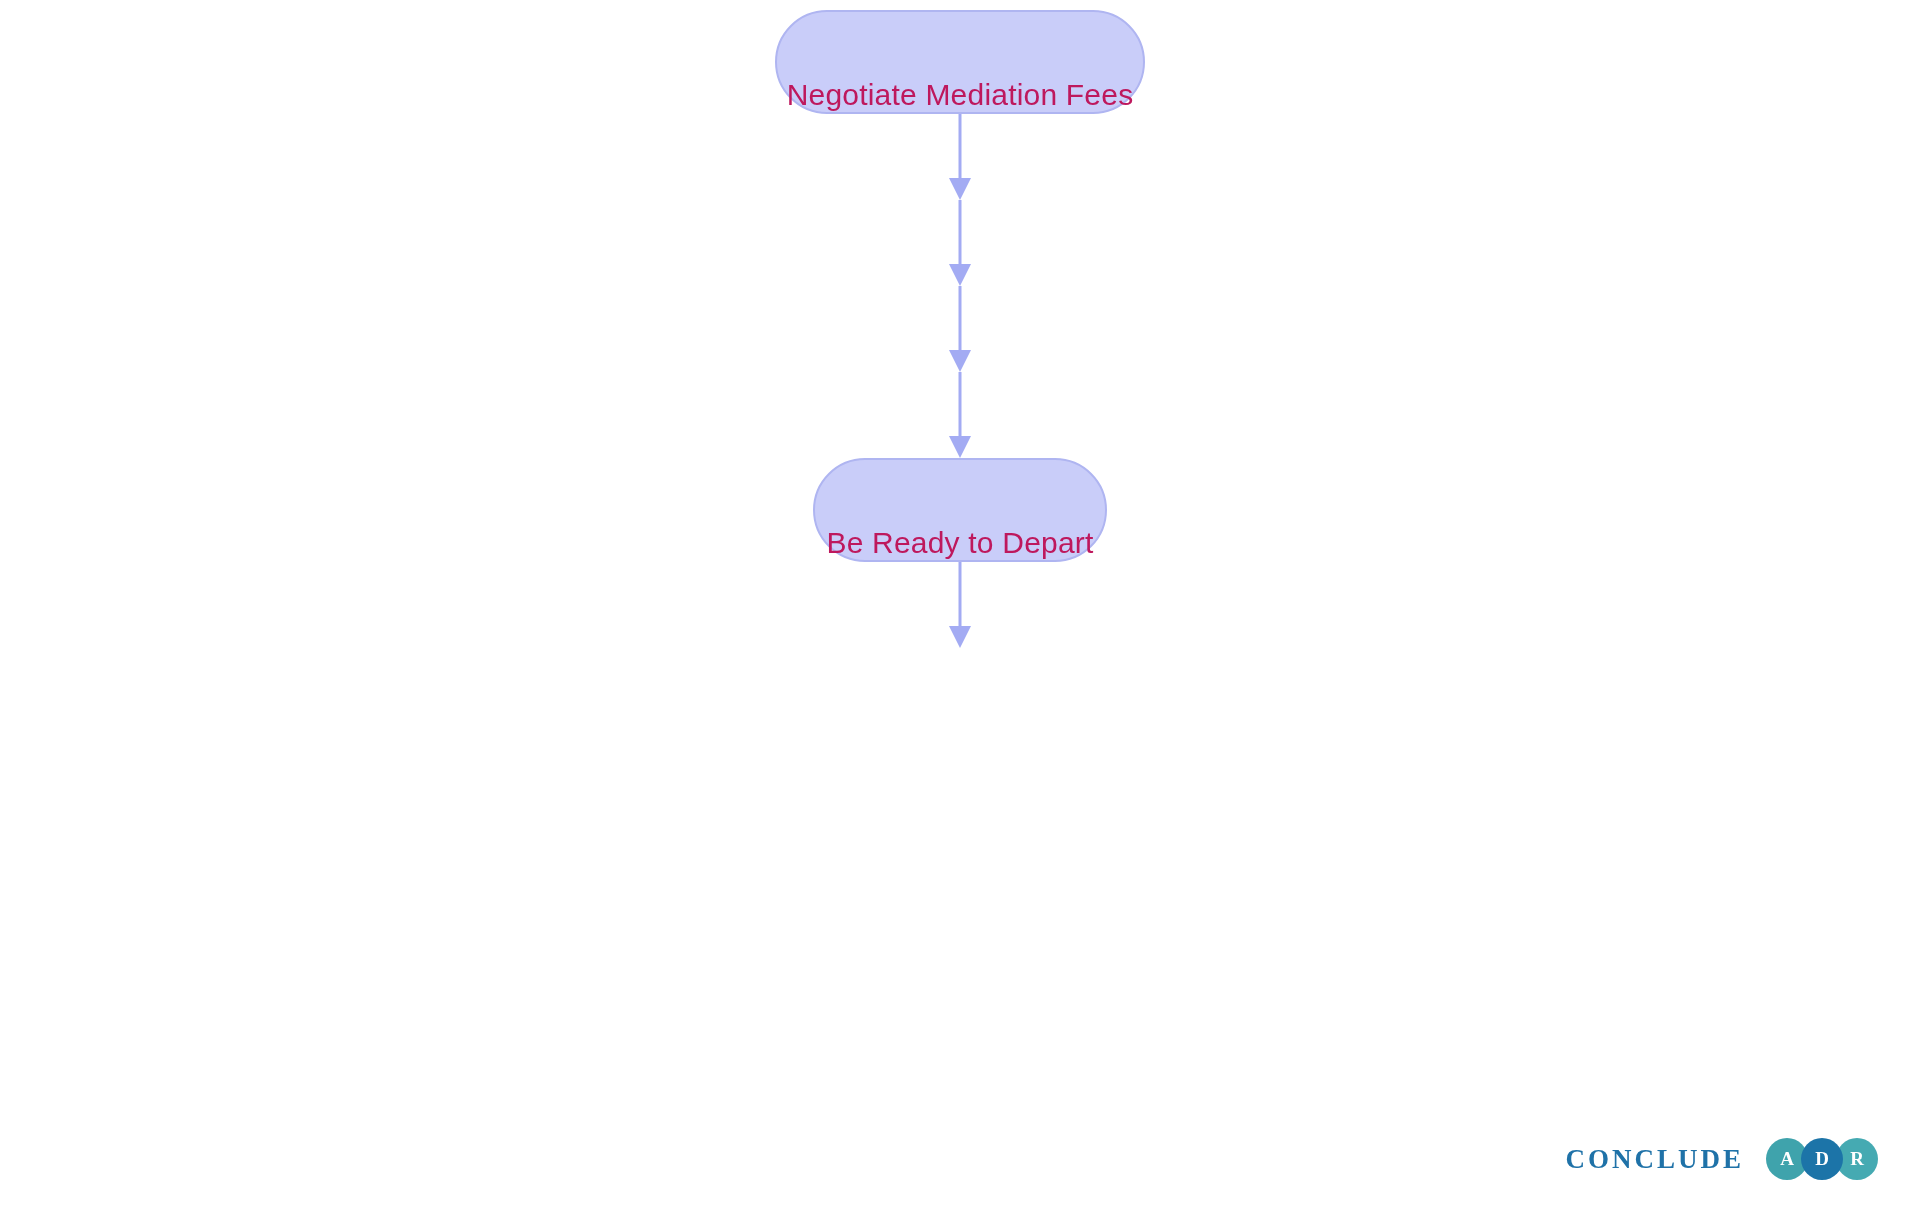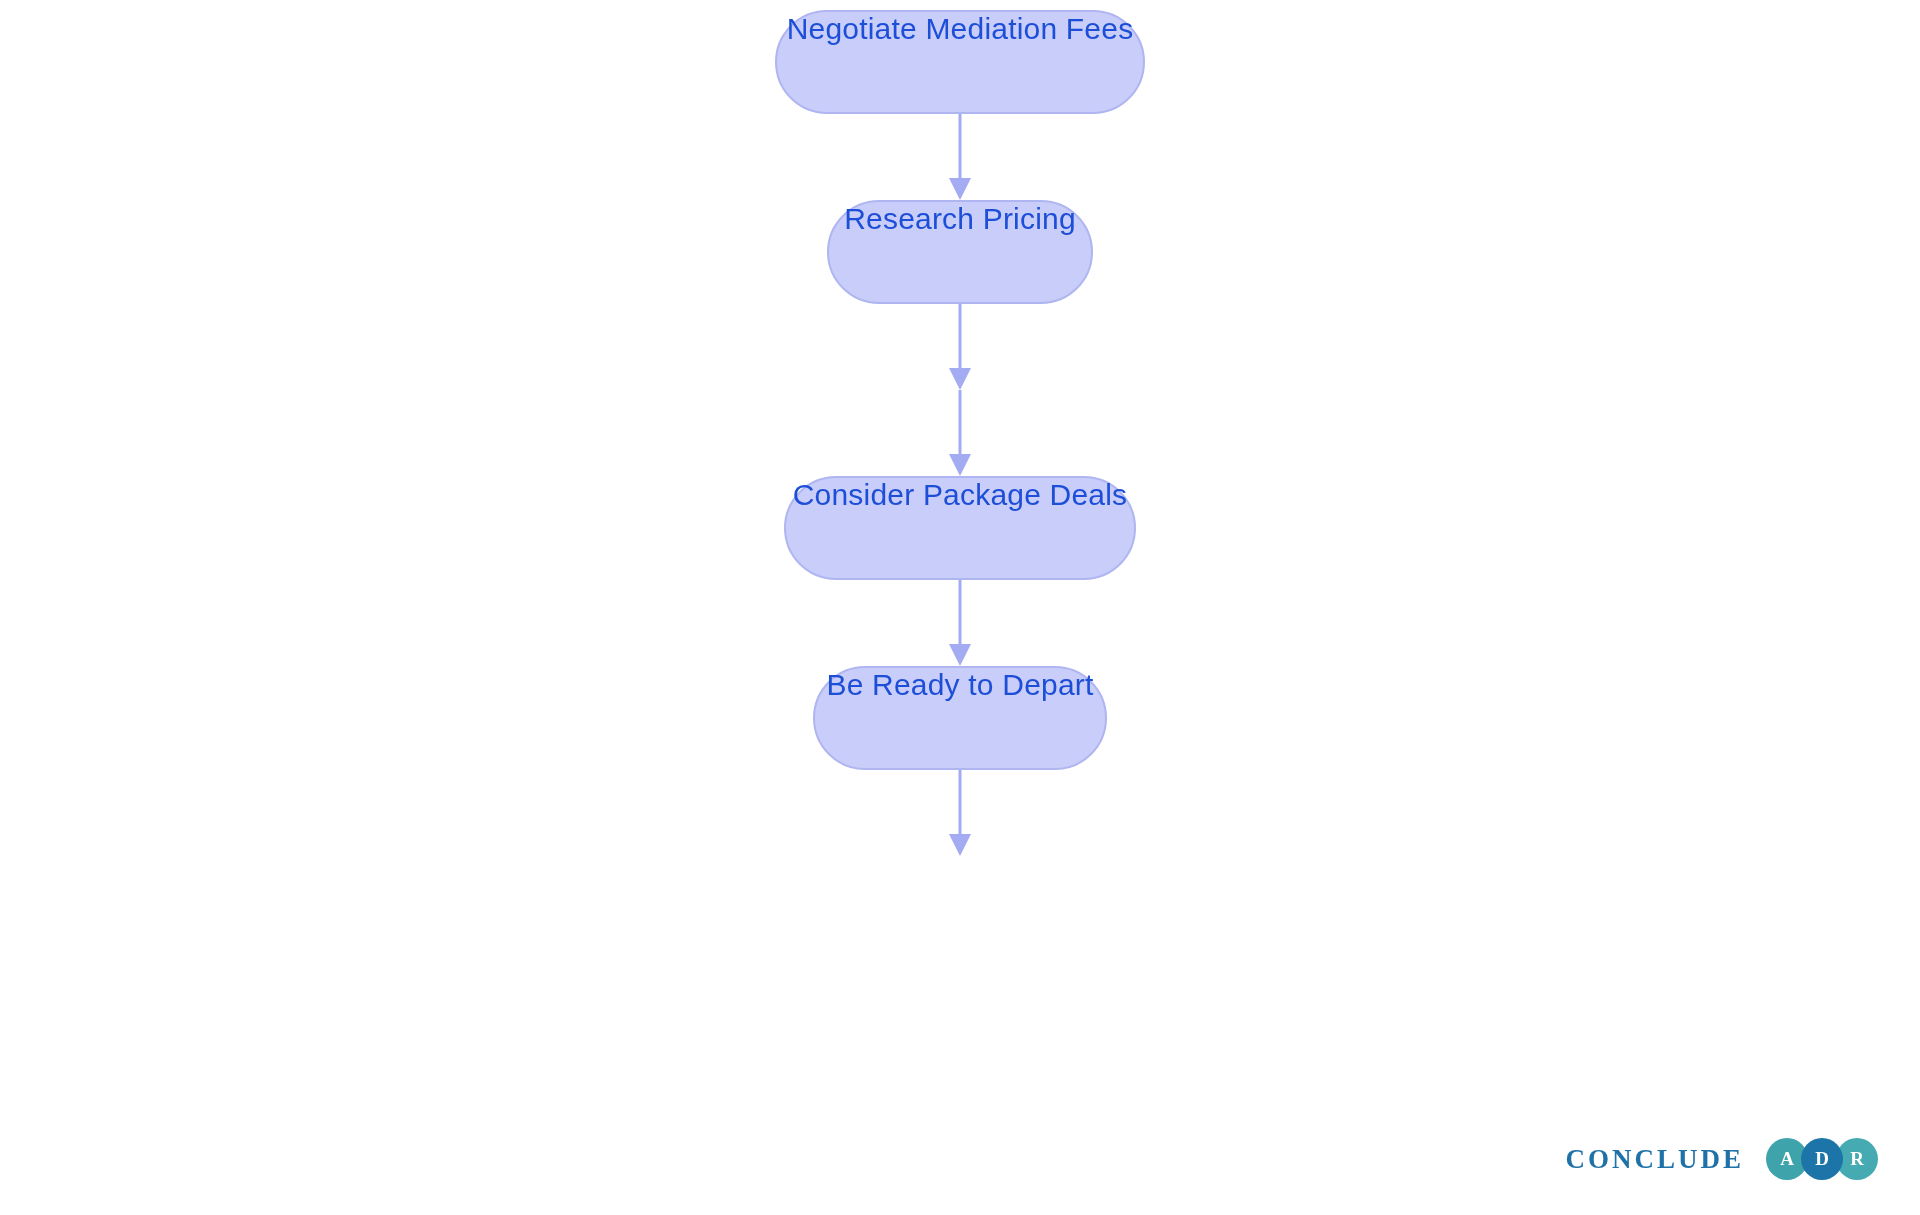--- a/index.html
+++ b/index.html
@@ -34,23 +34,23 @@
     align-items: center;
   }
 
   .node {
     box-sizing: border-box;
     height: 104px;
     background: #c9cdf9;
     border: 2px solid #afb5f1;
     border-radius: 52px;
     display: flex;
-    align-items: flex-start;
+    align-items: flex-end;
     justify-content: center;
-    color: #1d4ed8;
+    color: #be185d;
     font-size: 30px;
     font-family: "Liberation Sans", sans-serif;
     letter-spacing: 0.2px;
     white-space: nowrap;
     padding: 0 44px;
   }
 
   .connector {
     width: 40px;
     height: 86px;
@@ -122,38 +122,32 @@
 
     <div class="node" style="width:370px; margin-top:10px;">
       <span>Negotiate Mediation Fees</span>
     </div>
 
     <div class="connector">
       <div class="stem"></div>
       <div class="head"></div>
     </div>
 
-    <div class="node" style="width:266px;">
-      <span>Research Pricing</span>
-    </div>
 
     <div class="connector">
       <div class="stem"></div>
       <div class="head"></div>
     </div>
 
 
     <div class="connector">
       <div class="stem"></div>
       <div class="head"></div>
     </div>
 
-    <div class="node" style="width:352px;">
-      <span>Consider Package Deals</span>
-    </div>
 
     <div class="connector">
       <div class="stem"></div>
       <div class="head"></div>
     </div>
 
     <div class="node" style="width:294px;">
       <span>Be Ready to Depart</span>
     </div>
 

